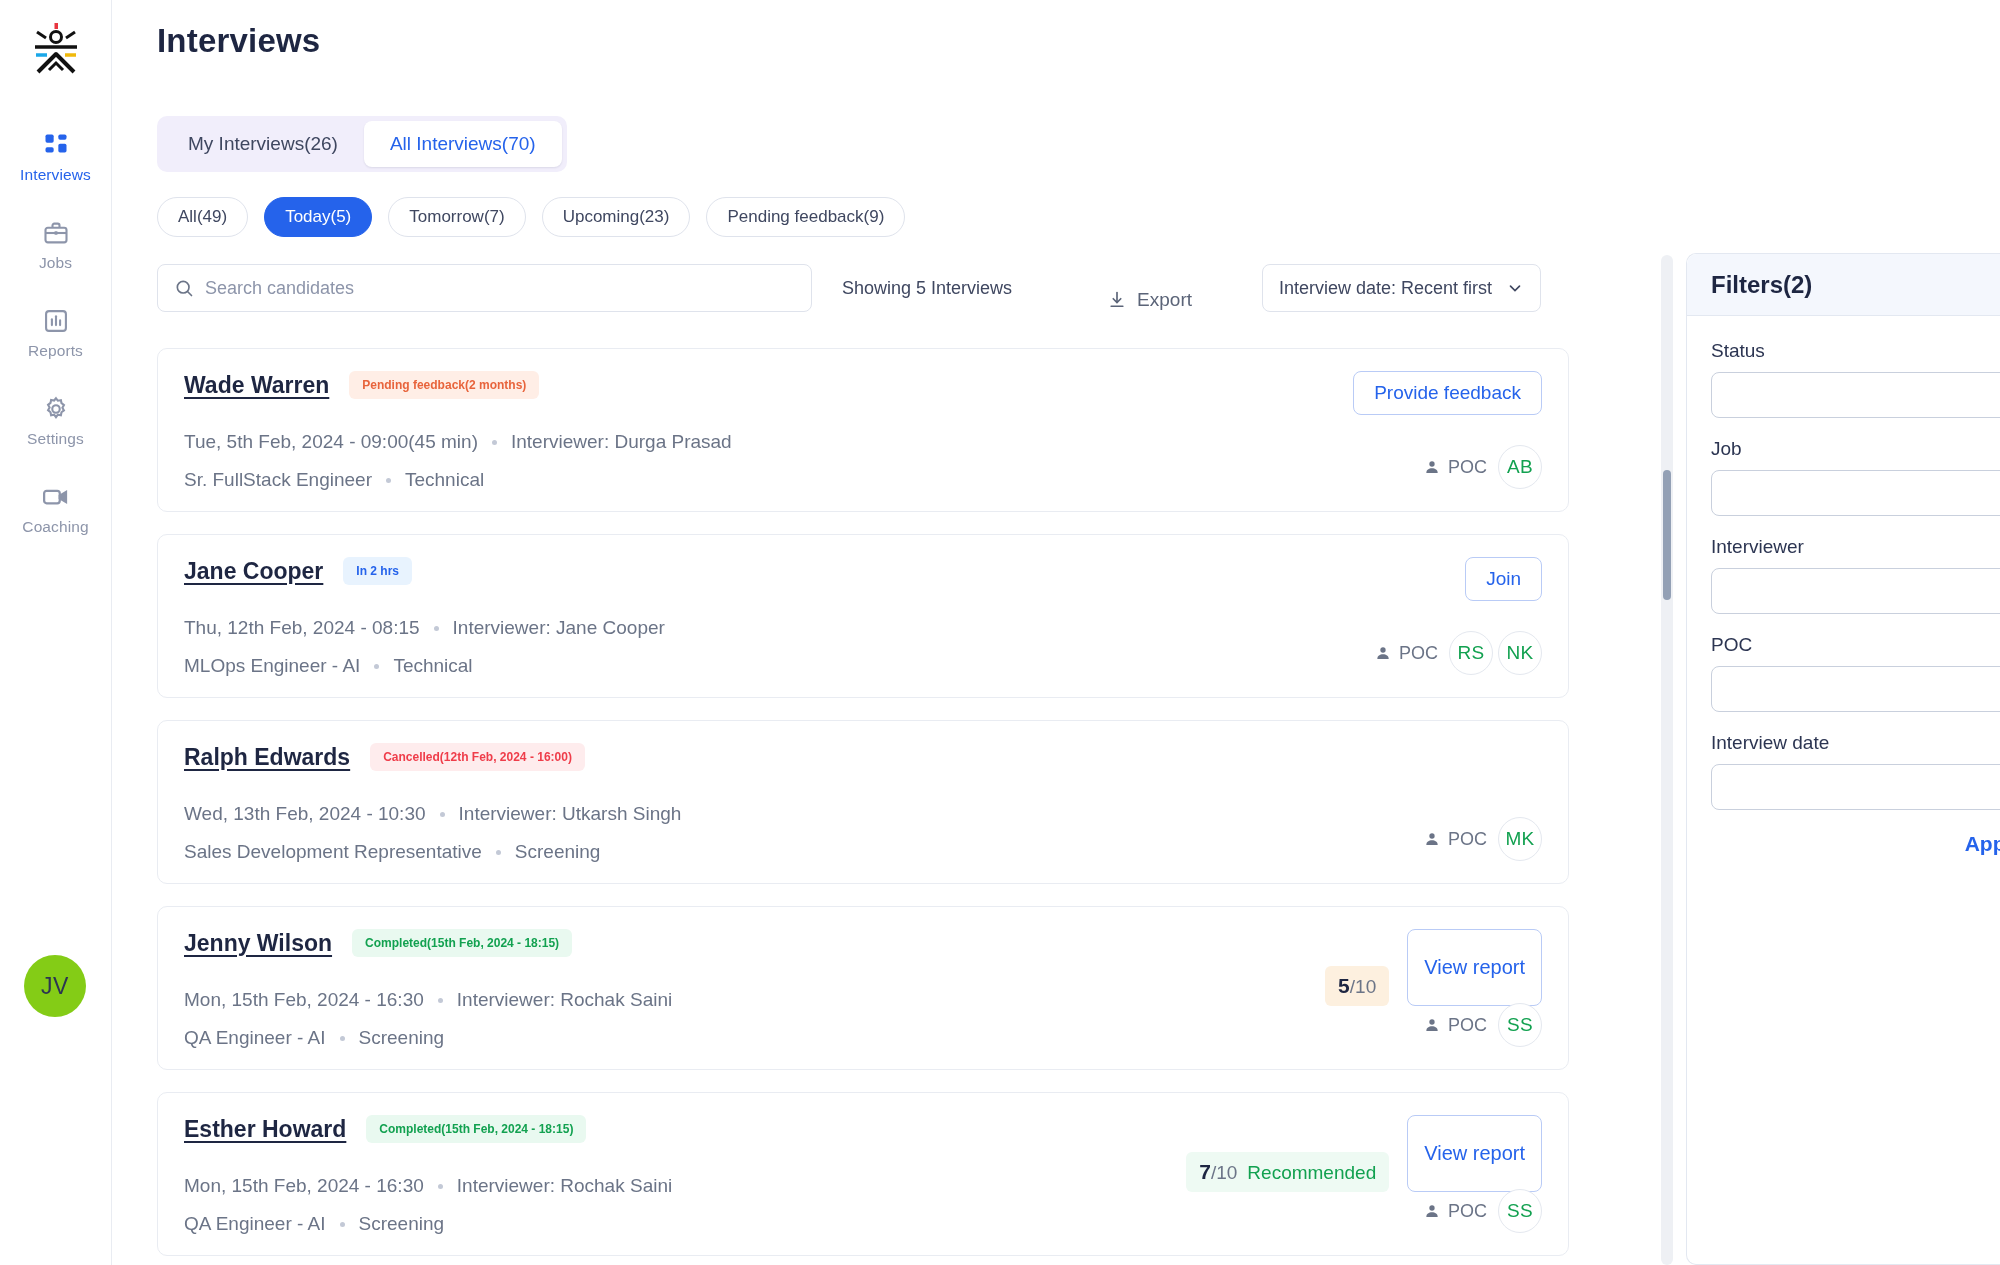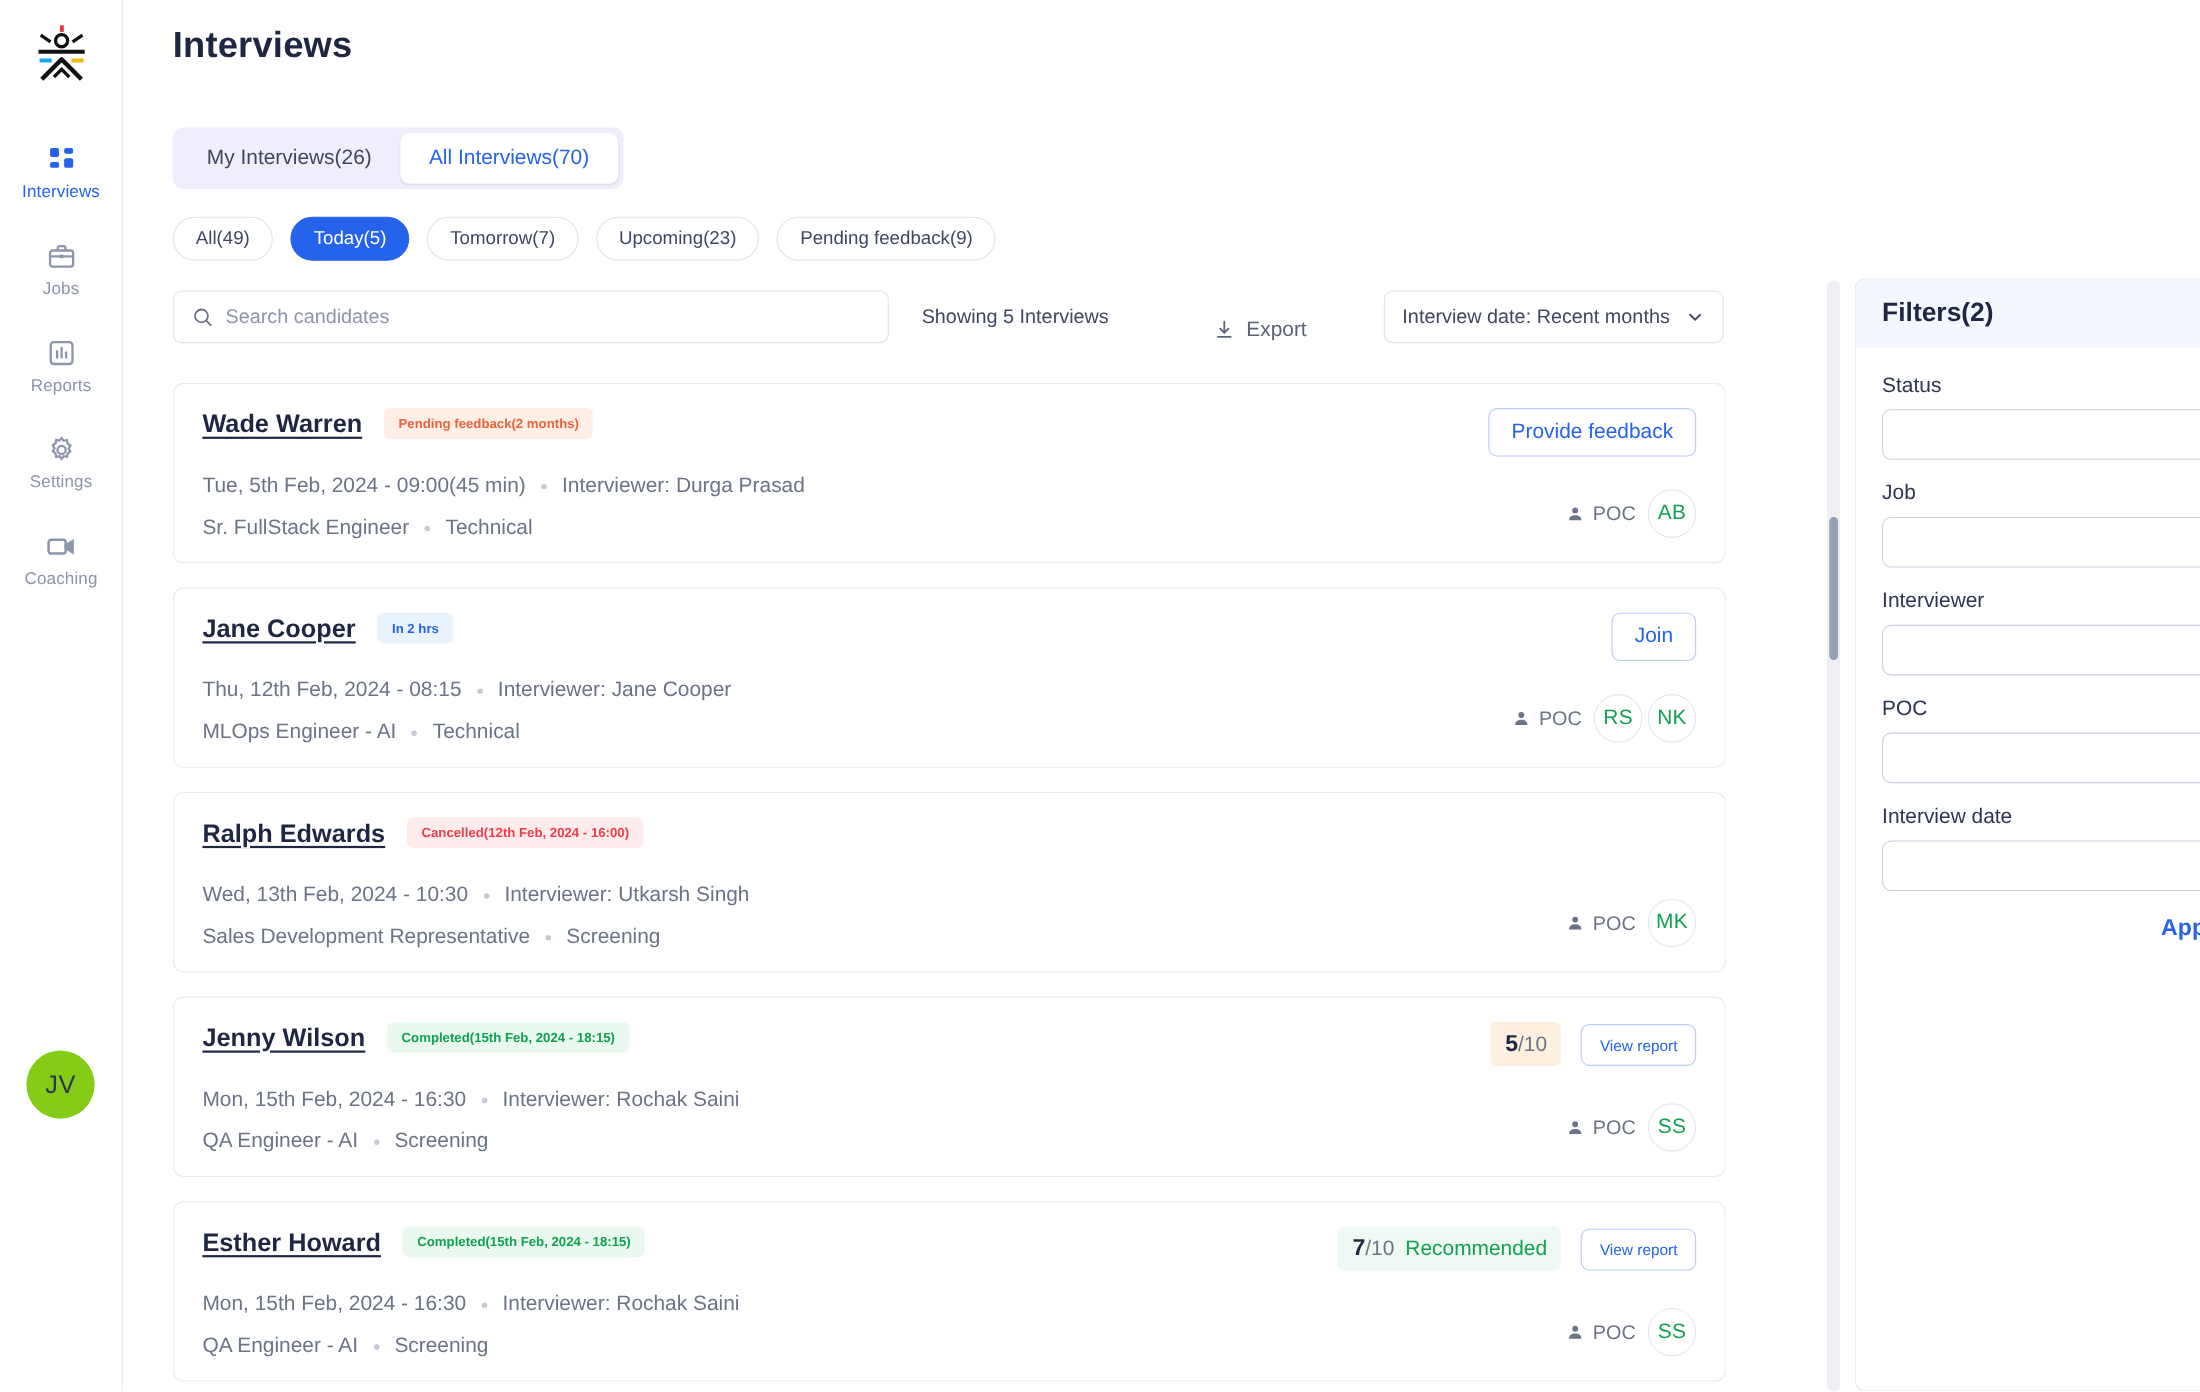--- a/index.html
+++ b/index.html
@@ -101,21 +101,21 @@
   .row2 { margin-top: 32px; font-size: 19px; color: #6b7487; display: flex; align-items: center; gap: 14px; white-space: nowrap; }
   .row3 { margin-top: 16px; font-size: 19px; color: #6b7487; display: flex; align-items: center; gap: 14px; white-space: nowrap; }
   .dot { width: 5px; height: 5px; border-radius: 50%; background: #c3c9d6; display: inline-block; }
 
   .card-right { position: absolute; right: 26px; top: 22px; display: flex; align-items: flex-end; gap: 18px; }
   .btn-outline {
     border: 1px solid #b9cbf6; border-radius: 8px; background: #fff; color: #2563eb;
     font-size: 19px; padding: 10px 20px; cursor: pointer; white-space: nowrap;
     font-family: "Liberation Sans", sans-serif;
   }
-  .btn-outline.small { font-size: 14px; padding: 10px 16px; }
+  .btn-outline.small { font-size: 20px; padding: 26px 16px; }
   .score {
     font-size: 19px; padding: 8px 13px; border-radius: 6px; white-space: nowrap; color: #6b7487;
   }
   .score .num { font-weight: bold; color: #1e2642; font-size: 21px; }
   .score.amber { background: #fdf0df; }
   .score.green { background: #eefaf3; }
   .score .rec { color: #12a150; margin-left: 10px; }
 
   .poc {
     position: absolute; right: 26px; bottom: 22px; display: flex; align-items: center; gap: 11px;
@@ -271,21 +271,21 @@
           <svg width="20" height="20" viewBox="0 0 24 24" fill="none" stroke="#5b6478" stroke-width="2" stroke-linecap="round">
             <line x1="12" y1="3" x2="12" y2="14"></line>
               <path d="M7.5 10.5L12 15l4.5-4.5"></path>
               <line x1="5" y1="19.5" x2="19" y2="19.5"></line>
           </svg>
         </span>
         <span>Export</span>
       </div>
 
       <div class="sortsel">
-        <span>Interview date: Recent months</span>
+        <span>Interview date: Recent first</span>
         <span>
           <svg width="18" height="18" viewBox="0 0 24 24" fill="none" stroke="#3f4760" stroke-width="2.2" stroke-linecap="round">
               <path d="M6 9.5l6 6 6-6"></path>
             </svg>
         </span>
       </div>
     </div>
 
     
     <div class="list">

